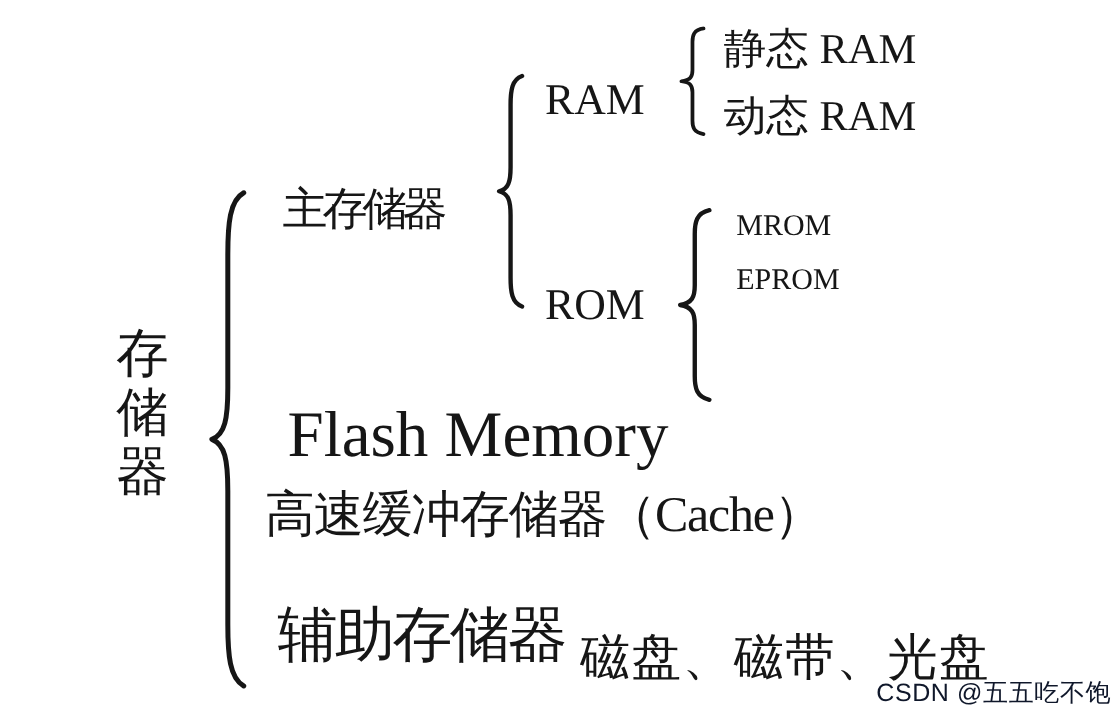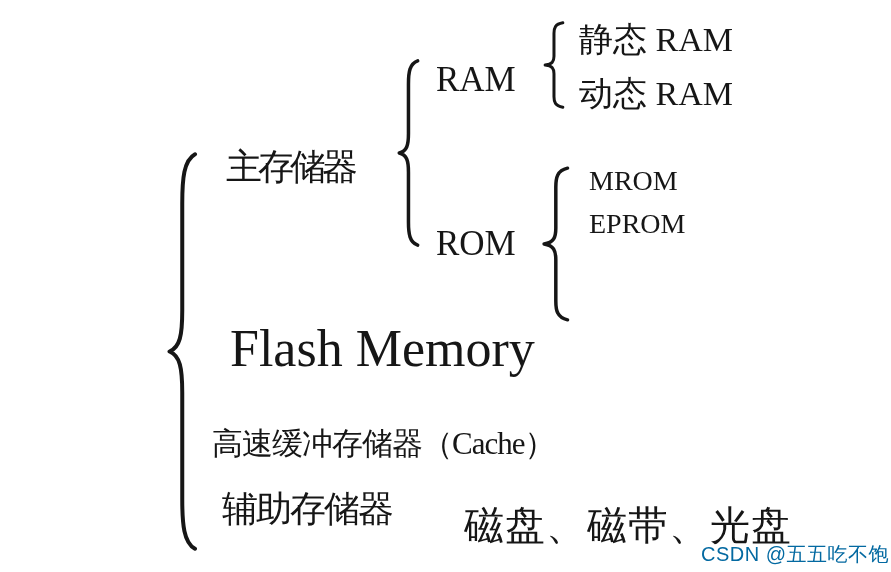--- a/index.html
+++ b/index.html
@@ -16,33 +16,34 @@
   .brace path{fill:none;stroke:#161616;stroke-linecap:round;stroke-linejoin:round;}
   .sw4{stroke-width:4px;}
   .sw35{stroke-width:3.5px;}
   .sw3{stroke-width:3px;}
   .root{
     position:absolute;left:93px;top:261px;width:50px;
     font-size:42px;line-height:47px;
     word-break:break-all;white-space:normal;
   }
   .ram-items div{line-height:54px;font-size:34px;}
-  .rom-items div{line-height:42.5px;font-size:28px;}
+  .rom-items div{line-height:42.5px;font-size:24px;}
   .watermark{
     position:absolute;right:2px;top:541px;
-    font-size:20px;color:#0369a1;
+    font-size:20px;color:#0f172a;
     font-family:"Liberation Sans","DejaVu Sans",sans-serif;
     letter-spacing:0.5px;
   }
 </style>
 </head>
 <body>
 
 <div class="canvas">
 
+  <div class="root">存储器</div>
 
   <svg class="brace" style="left:165px;top:146px;width:36px;height:411px" viewBox="0 0 24 100" preserveAspectRatio="none">
     <path class="sw4" vector-effect="non-scaling-stroke" d="M20 2 C12.5 3.5 11.5 8 11.5 14 L11.5 40 C11.5 46 10 49 3 50 C10 51 11.5 54 11.5 60 L11.5 86 C11.5 92 12.5 96.5 20 98"></path>
   </svg>
 
   <div class="t" style="left:226px;top:147px;font-size:36px;line-height:40px;letter-spacing:-4px">主存储器</div>
 
   <svg class="brace" style="left:396px;top:57px;width:26px;height:192px" viewBox="0 0 24 100" preserveAspectRatio="none">
     <path class="sw35" vector-effect="non-scaling-stroke" d="M20 2 C12.5 3.5 11.5 8 11.5 14 L11.5 40 C11.5 46 10 49 3 50 C10 51 11.5 54 11.5 60 L11.5 86 C11.5 92 12.5 96.5 20 98"></path>
   </svg>
@@ -64,21 +65,21 @@
     <path class="sw35" vector-effect="non-scaling-stroke" d="M20 2 C12.5 3.5 11.5 8 11.5 14 L11.5 40 C11.5 46 10 49 3 50 C10 51 11.5 54 11.5 60 L11.5 86 C11.5 92 12.5 96.5 20 98"></path>
   </svg>
 
   <div class="rom-items" style="position:absolute;left:589px;top:160px">
     <div>MROM</div>
     <div>EPROM</div>
   </div>
 
   <div class="t" style="left:230px;top:329px;font-size:52px;line-height:40px">Flash Memory</div>
 
-  <div class="t" style="left:212px;top:422px;font-size:31px;line-height:44px;letter-spacing:-1px">高速缓冲存储器（Cache）</div>
+  <div class="t" style="left:212px;top:390px;font-size:40px;line-height:44px;letter-spacing:-1px">高速缓冲存储器（Cache）</div>
 
-  <div class="t" style="left:222px;top:488px;font-size:36px;line-height:42px;letter-spacing:-2px">辅助存储器</div>
+  <div class="t" style="left:222px;top:488px;font-size:48px;line-height:42px;letter-spacing:-2px">辅助存储器</div>
 
   <div class="t" style="left:464px;top:504px;font-size:40px;line-height:44px;letter-spacing:1px">磁盘、磁带、光盘</div>
 
   <div class="watermark">CSDN @五五吃不饱</div>
 
 </div>
 
 </body></html>

